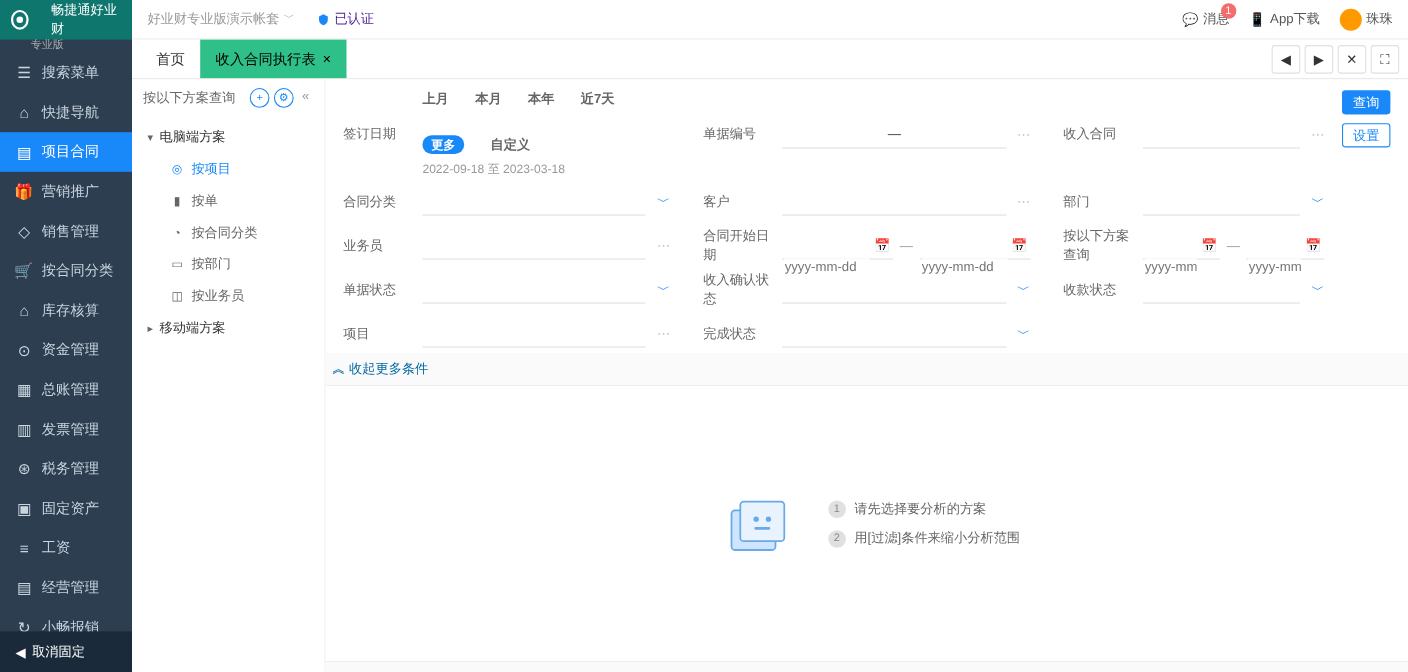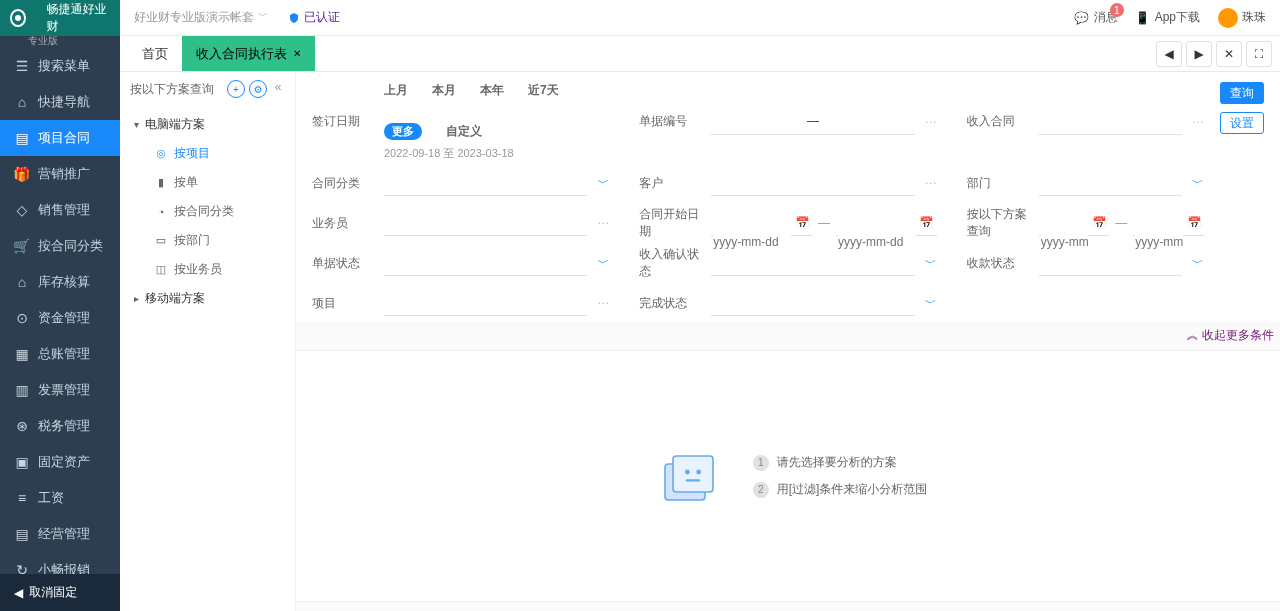--- a/index.html
+++ b/index.html
@@ -78,21 +78,21 @@
 .suffix-icon { color: #c0c4cc; font-size: 12px; margin-left: 4px; cursor: pointer; }
 .date-tabs { display: flex; gap: 24px; font-size: 12px; align-items: flex-start; flex-wrap: wrap; font-weight: bold; }
 .date-tab { color: #666; cursor: pointer; }
 .date-tab.pill { background: #1989fa; color: #fff; border-radius: 10px; padding: 1px 8px; font-size: 11px; }
 .date-range { font-size: 11px; color: #999; }
 .date-input { flex: 1; border-bottom: 1px solid #dcdfe6; height: 26px; display: flex; align-items: center; padding: 0 2px; gap: 4px; }
 .date-input input { border: none; outline: none; font-size: 12px; color: #999; width: 100%; margin-top: 38px; }
 .sep { color: #999; }
 .cal-icon { color: #c0c4cc; }
 
-.collapse-bar { text-align: right; padding: 6px; font-size: 12px; color: #701a75; cursor: pointer; background: #fafafa; border-bottom: 1px solid #eee; }
+.collapse-bar { text-align: left; padding: 6px; font-size: 12px; color: #0369a1; cursor: pointer; background: #fafafa; border-bottom: 1px solid #eee; }
 
 
 .empty { flex: 1; display: flex; flex-direction: column; align-items: center; justify-content: center; gap: 16px; }
 .empty-body { display: flex; align-items: center; gap: 24px; }
 .empty-svg { width: 80px; height: 80px; }
 .steps { display: flex; flex-direction: column; gap: 10px; }
 .step { display: flex; align-items: center; gap: 8px; font-size: 12px; color: #666; }
 .step-num { width: 16px; height: 16px; border-radius: 50%; background: #e0e0e0; color: #888; font-size: 10px; display: flex; align-items: center; justify-content: center; }
 
 .bottom-scroll { height: 10px; background: #fafafa; border-top: 1px solid #eee; }

